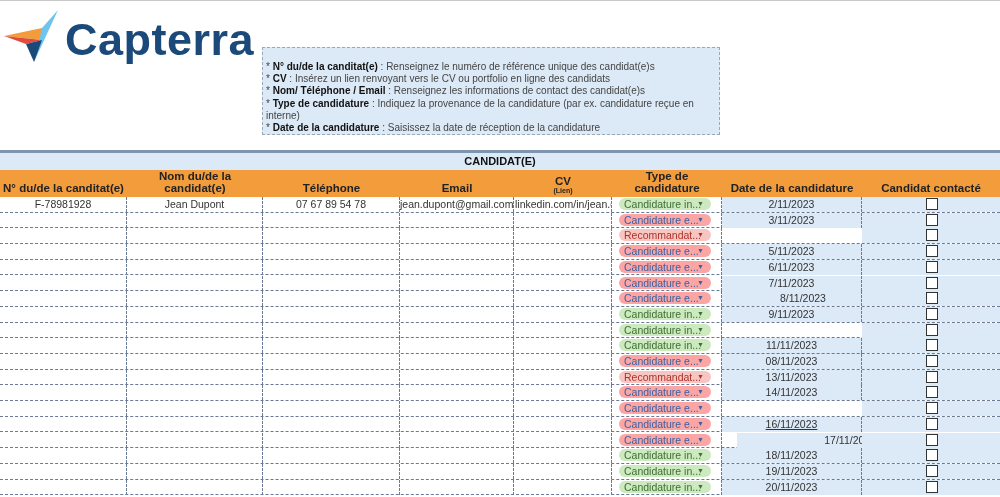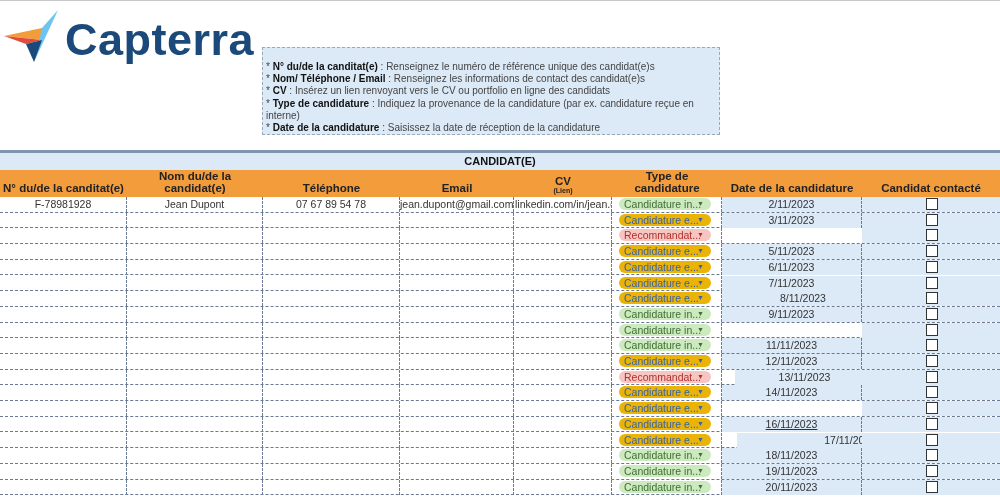--- a/index.html
+++ b/index.html
@@ -25,43 +25,43 @@
   .hcell .cvmain { font-size:11.5px; line-height:12px; }
   .grid { position:absolute; left:0; top:197px; width:1000px; height:300px; }
   .row { position:absolute; left:0; width:1000px; height:15.7px; border-bottom:1px dashed #6b7a94; box-sizing:border-box; }
   .cell { position:absolute; top:0; height:15px; font-size:10.5px; line-height:15px; text-align:center;
           overflow:hidden; white-space:nowrap; box-sizing:border-box; border-right:1px dashed #6b7a94; color:#333; }
   .blue { background:#dce9f6; }
   .chip { position:absolute; left:7px; top:1px; width:92px; height:12px; border-radius:7px; font-size:10.5px;
           line-height:12px; text-align:left; padding-left:5px; box-sizing:border-box; }
   .chip .arr { position:absolute; right:7px; top:0; font-size:7px; }
   .chip-green { background:#cde9c0; color:#3f6f33; }
-  .chip-blue { background:#eab308; color:#3a62a0; }
+  .chip-blue { background:#fca5a5; color:#3a62a0; }
   .chip-red { background:#f7c6c3; color:#b03228; }
   .cb { position:absolute; left:64px; top:1px; width:10px; height:10px; border:1.5px solid #333; background:#fff; }
 </style>
 </head>
 <body>
 
 <div class="topline"></div>
 
 <div class="logo">
   <svg width="60" height="58" viewBox="0 0 60 58" style="position:absolute;left:0;top:0;">
     <polygon points="0,26 38,18 38,30" fill="#f29c3c"></polygon>
     <polygon points="0,26 38,30 22,34" fill="#e04c3c"></polygon>
     <polygon points="38,18 54,0 30,52" fill="#6ec4ee"></polygon>
     <polygon points="22,34 38,30 30,52" fill="#1b4a7a"></polygon>
   </svg>
   <div class="logo-text">Capterra</div>
 </div>
 
 <div class="notes">
   <div class="line">* <b>N° du/de la canditat(e)</b><span> : Renseignez le numéro de référence unique des candidat(e)s</span></div>
+  <div class="line">* <b>CV</b><span> : Insérez un lien renvoyant vers le CV ou portfolio en ligne des candidats</span></div>
   <div class="line">* <b>Nom/ Téléphone / Email</b><span> : Renseignez les informations de contact des candidat(e)s</span></div>
-  <div class="line">* <b>CV</b><span> : Insérez un lien renvoyant vers le CV ou portfolio en ligne des candidats</span></div>
   <div class="wrap">* <b>Type de candidature</b><span> : Indiquez la provenance de la candidature (par ex. candidature reçue en interne)</span></div>
   <div class="line">* <b>Date de la candidature</b><span> : Saisissez la date de réception de la candidature</span></div>
 </div>
 
 <div class="band-top"></div>
 <div class="band">CANDIDAT(E)</div>
 
 <div class="header">
   <div class="hcell" style="left:0;width:127px;">N° du/de la canditat(e)</div>
   <div class="hcell" style="left:127px;width:136px;">Nom du/de la candidat(e)</div>
@@ -218,35 +218,35 @@
     </div>
     <div class="row" style="top: 157px;">
       <div class="cell" style="left: 0px; width: 127px;"></div>
       <div class="cell" style="left: 127px; width: 136px;"></div>
       <div class="cell" style="left: 263px; width: 137px;"></div>
       <div class="cell" style="left: 400px; width: 114px;"></div>
       <div class="cell" style="left: 514px; width: 98px; text-align: left; padding-left: 1px;"></div>
       <div class="cell" style="left: 612px; width: 110px;">
         <div class="chip chip-blue"><span>Candidature e...</span><span class="arr">▼</span></div>
       </div>
-      <div class="cell blue" style="left: 722px; width: 140px;">12/11/2023</div>
+      <div class="cell blue" style="left: 722px; width: 140px;">08/11/2023</div>
       <div class="cell blue" style="left: 862px; width: 138px; border-right: none;">
         <div class="cb"></div>
       </div>
     </div>
     <div class="row" style="top: 172.7px;">
       <div class="cell" style="left: 0px; width: 127px;"></div>
       <div class="cell" style="left: 127px; width: 136px;"></div>
       <div class="cell" style="left: 263px; width: 137px;"></div>
       <div class="cell" style="left: 400px; width: 114px;"></div>
       <div class="cell" style="left: 514px; width: 98px; text-align: left; padding-left: 1px;"></div>
       <div class="cell" style="left: 612px; width: 110px;">
         <div class="chip chip-red"><span>Recommandat...</span><span class="arr">▼</span></div>
       </div>
-      <div class="cell blue" style="left: 722px; width: 140px; margin-left: 13px;">13/11/2023</div>
+      <div class="cell blue" style="left: 722px; width: 140px;">13/11/2023</div>
       <div class="cell blue" style="left: 862px; width: 138px; border-right: none;">
         <div class="cb"></div>
       </div>
     </div>
     <div class="row" style="top: 188.4px;">
       <div class="cell" style="left: 0px; width: 127px;"></div>
       <div class="cell" style="left: 127px; width: 136px;"></div>
       <div class="cell" style="left: 263px; width: 137px;"></div>
       <div class="cell" style="left: 400px; width: 114px;"></div>
       <div class="cell" style="left: 514px; width: 98px; text-align: left; padding-left: 1px;"></div>

